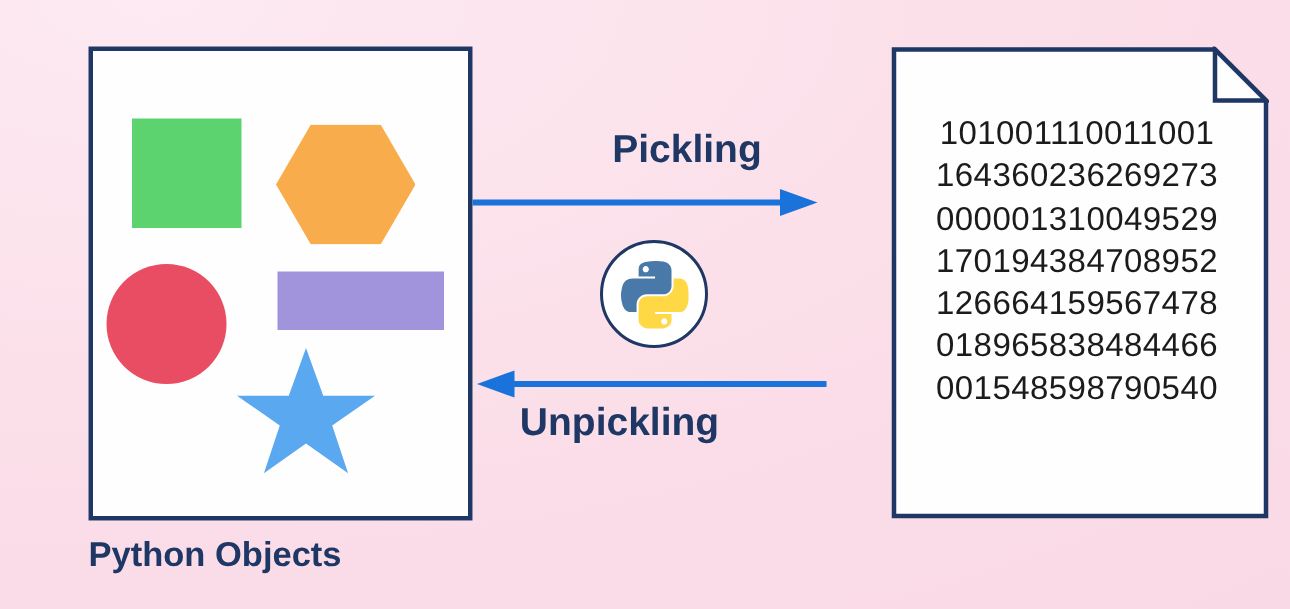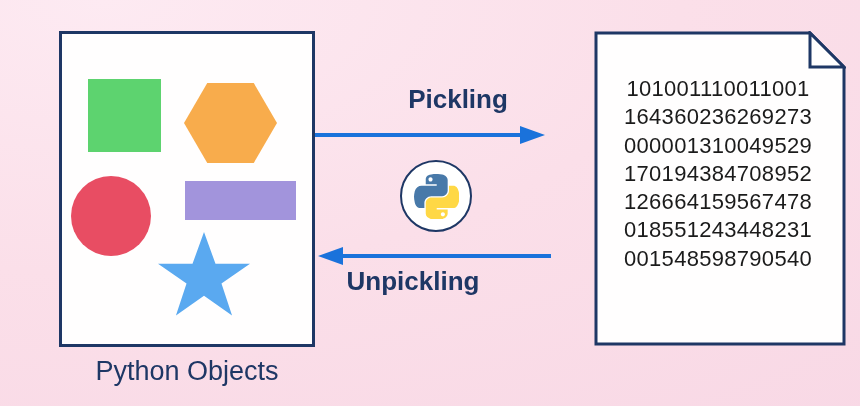--- a/index.html
+++ b/index.html
@@ -39,22 +39,21 @@
   .binary{
     position:absolute;left:0;right:4px;top:44px;
     text-align:center;
     font-size:22px;line-height:28.3px;
     color:#1B1B1B;letter-spacing:0.3px;
   }
 
   
   .card-label{
     position:absolute;top:356px;
-    color:var(--navy);font-size:27px;font-weight:400;
-    text-align:center;
+    color:var(--navy);font-size:23px;font-weight:700;
   }
   .objects-label{left:59px;width:256px;}
   .file-label{left:551px;width:252px;}
 
   
   .arrow{position:absolute;overflow:visible;}
   .arrow-top{left:315px;top:125px;width:230px;height:20px;}
   .arrow-bottom{left:318px;top:246px;width:233px;height:20px;}
   .arrow line{stroke:var(--arrow-blue);stroke-width:4;}
   .arrow polygon{fill:var(--arrow-blue);}
@@ -114,18 +113,18 @@
     <svg class="doc-outline" viewBox="0 0 252 315" xmlns="http://www.w3.org/2000/svg" preserveAspectRatio="none">
       <path class="page" d="M2,2 H216 L250,36 V313 H2 Z"></path>
       <path class="fold" d="M216,2 V36 H250 Z"></path>
     </svg>
     <div class="binary">
       <div>101001110011001</div>
       <div>164360236269273</div>
       <div>000001310049529</div>
       <div>170194384708952</div>
       <div>126664159567478</div>
-      <div>018551243448231</div>
+      <div>018965838484466</div>
       <div>001548598790540</div>
     </div>
   </div>
 
 </div>
 
 </body></html>

